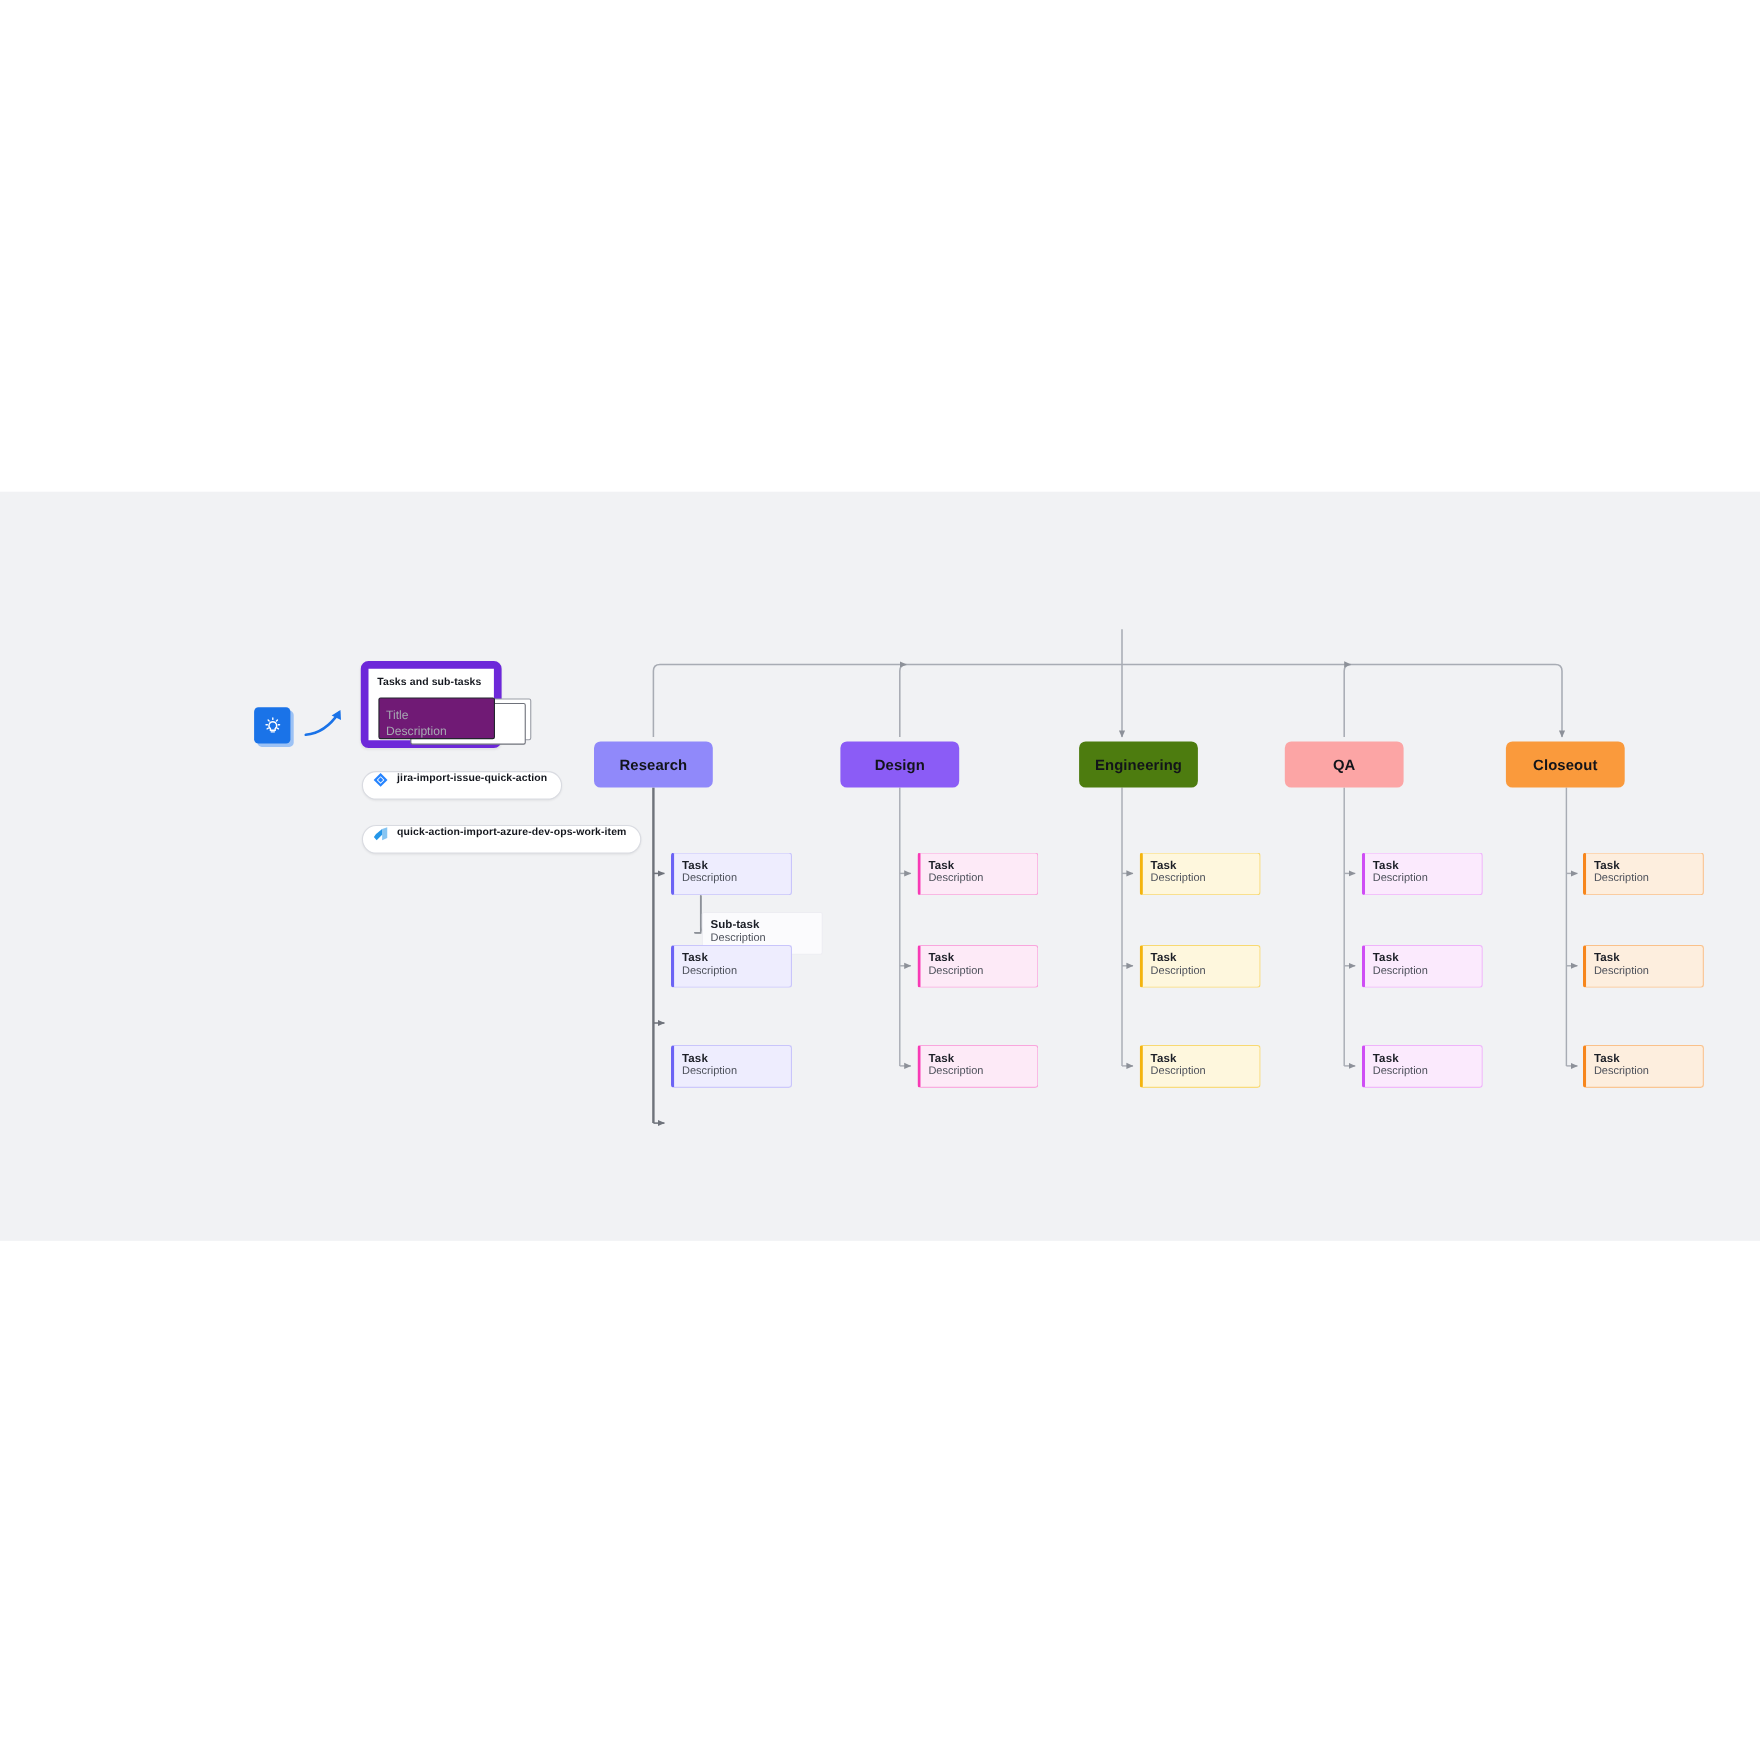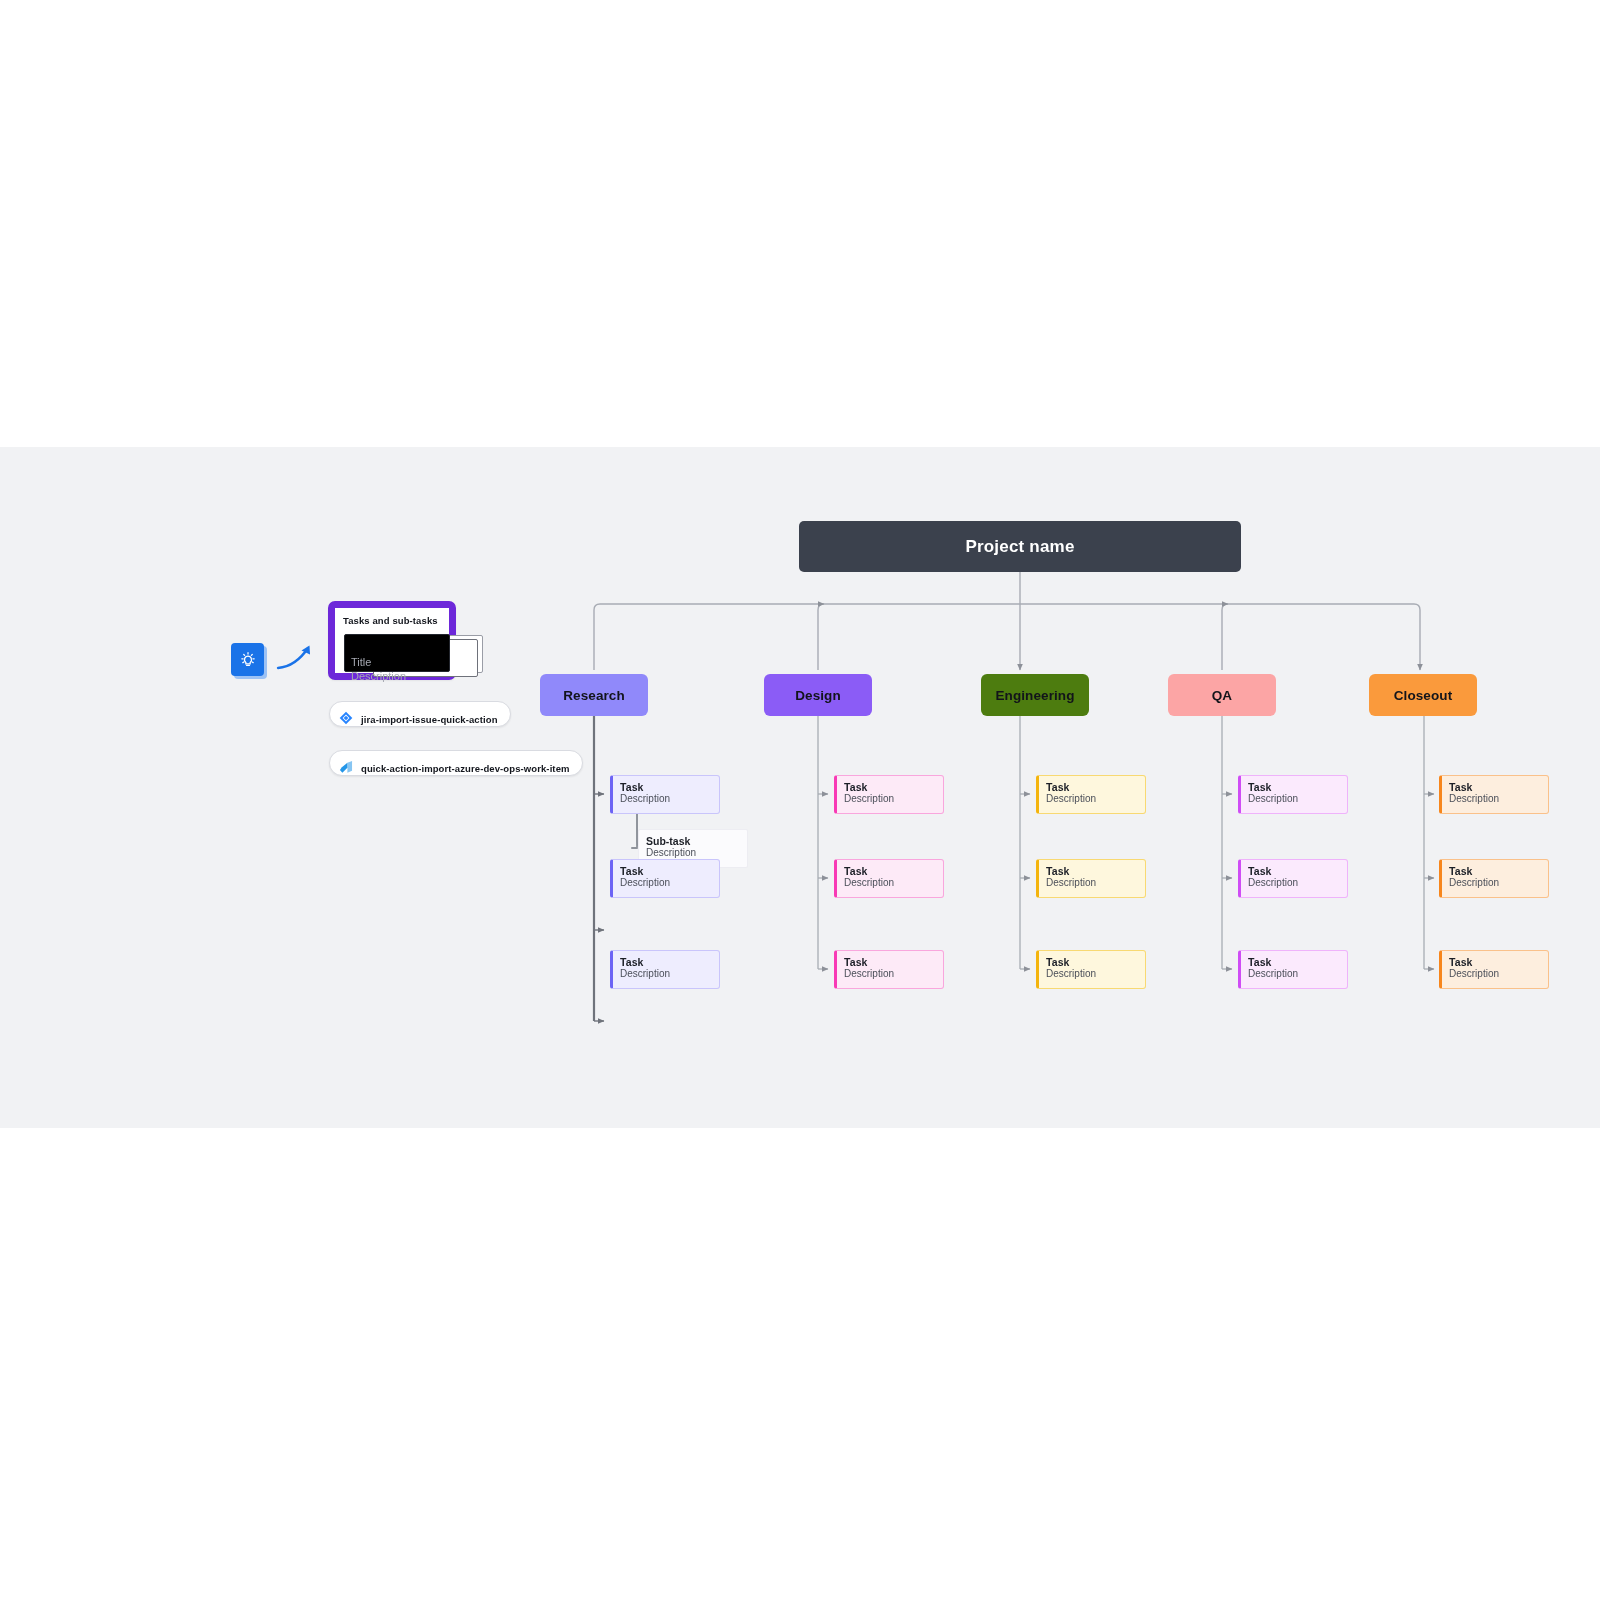--- a/index.html
+++ b/index.html
@@ -140,36 +140,36 @@
   #legend .stack-mid {
     position: absolute; left: 38px; top: 31px;
     width: 105px; height: 38px;
     background: #ffffff;
     border: 1px solid #6e717a;
     border-radius: 2px;
   }
   #legend .stack-front {
     position: absolute; left: 9px; top: 26px;
     width: 106px; height: 38px;
-    background: #000000;
+    background: #701a75;
     border: 1.6px solid #23262e;
     border-radius: 2px;
-    padding: 20px 0 0 6px;
+    padding: 9px 0 0 6px;
   }
   #legend .ph { font-size: 11px; color: #a6a9b2; line-height: 14px; }
 
   
   .pill {
     position: absolute;
     height: 26px;
     background: #ffffff;
     border: 1px solid #d9dbe1;
     border-radius: 13px;
     box-shadow: 0 1px 2px rgba(0,0,0,.07);
-    display: flex; align-items: flex-end;
+    display: flex; align-items: flex-start;
     padding: 0 12px 1px 9px;
     gap: 8px;
   }
   .pill .pl-label {
     font-size: 9.5px;
     font-weight: bold;
     color: #13161d;
     letter-spacing: .1px;
     white-space: nowrap;
   }
@@ -225,23 +225,20 @@
     <path d="M1222,794 L1232,794" fill="none" stroke="#a8acb4" stroke-width="1.3" marker-end="url(#ah)"></path>
     <path d="M1222,878 L1232,878" fill="none" stroke="#a8acb4" stroke-width="1.3" marker-end="url(#ah)"></path>
     <path d="M1222,969 L1232,969" fill="none" stroke="#a8acb4" stroke-width="1.3" marker-end="url(#ah)"></path>
 
     <path d="M1424,716 L1424,969" fill="none" stroke="#a8acb4" stroke-width="1.3"></path>
     <path d="M1424,794 L1434,794" fill="none" stroke="#a8acb4" stroke-width="1.3" marker-end="url(#ah)"></path>
     <path d="M1424,878 L1434,878" fill="none" stroke="#a8acb4" stroke-width="1.3" marker-end="url(#ah)"></path>
     <path d="M1424,969 L1434,969" fill="none" stroke="#a8acb4" stroke-width="1.3" marker-end="url(#ah)"></path>
   </svg>
 
-  <div id="root-node">
-    <span class="rlabel">Project name</span>
-  </div>
 
   <div id="columns-host">
       <div class="phase" style="left: 540px; background: rgb(144, 137, 250);">
         <span class="plabel">Research</span>
       </div>
       <div class="task" style="left: 610px; top: 775px; background: rgb(238, 237, 254); border-color: rgb(201, 197, 251) rgb(201, 197, 251) rgb(201, 197, 251) rgb(108, 99, 245);">
         <div class="t-title">Task</div>
         <div class="t-desc">Description</div>
       </div>
       <div class="subtask" style="left: 638px; top: 829px;">

